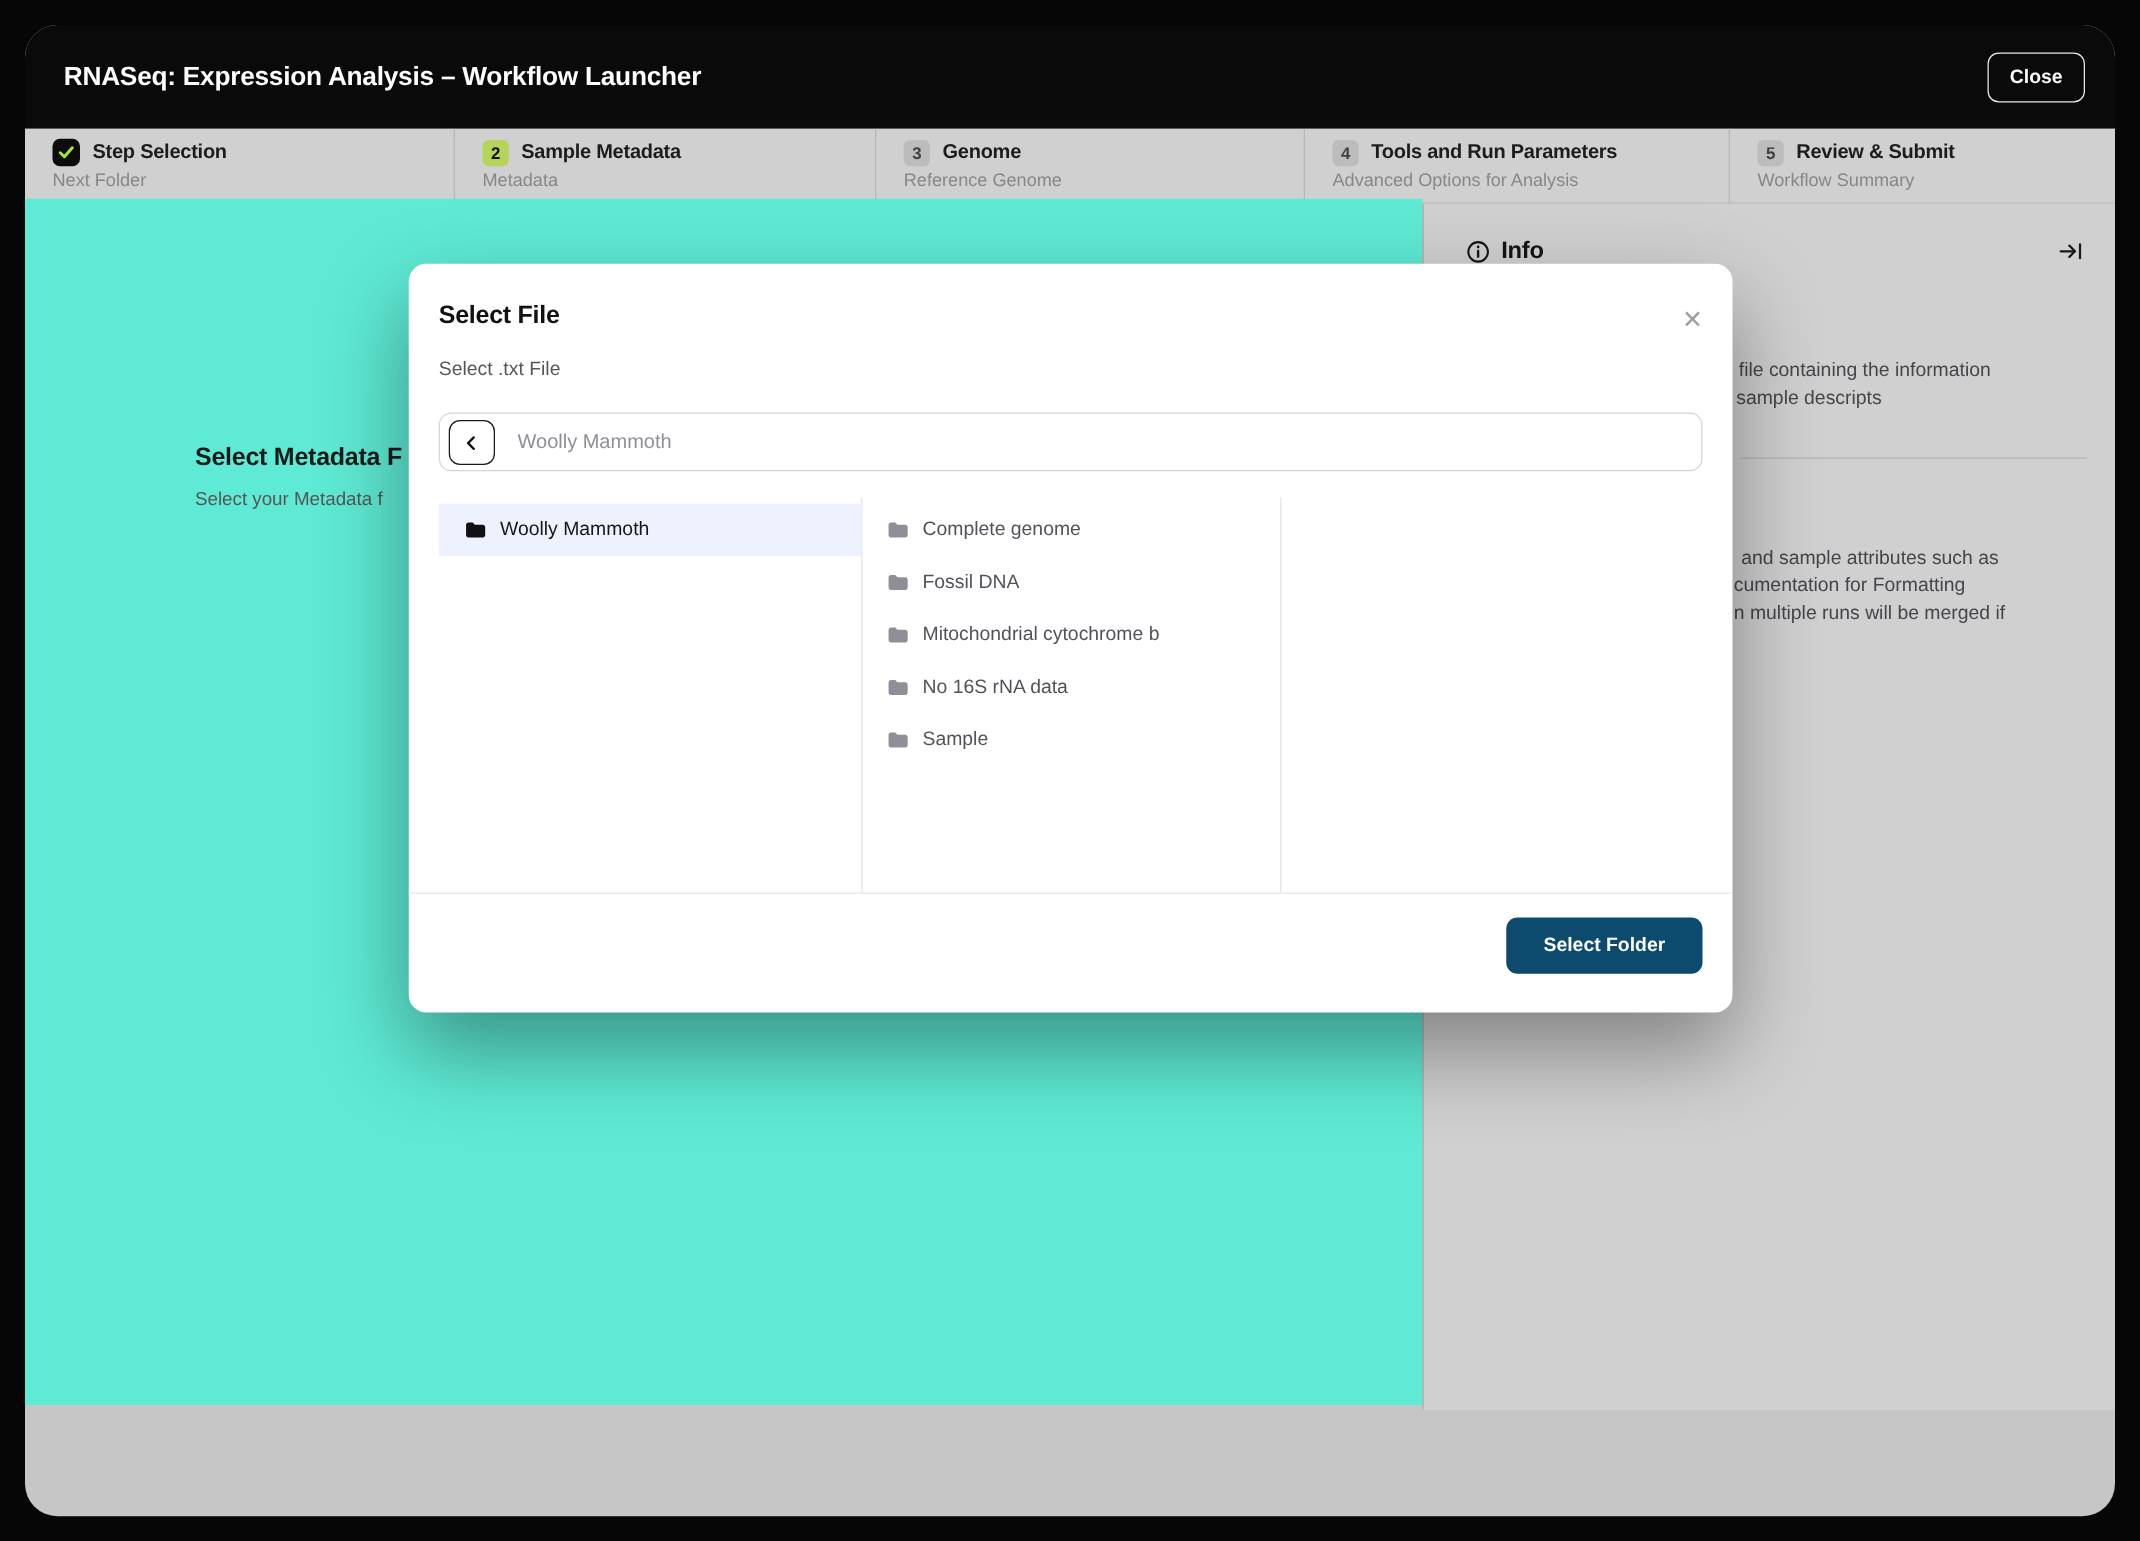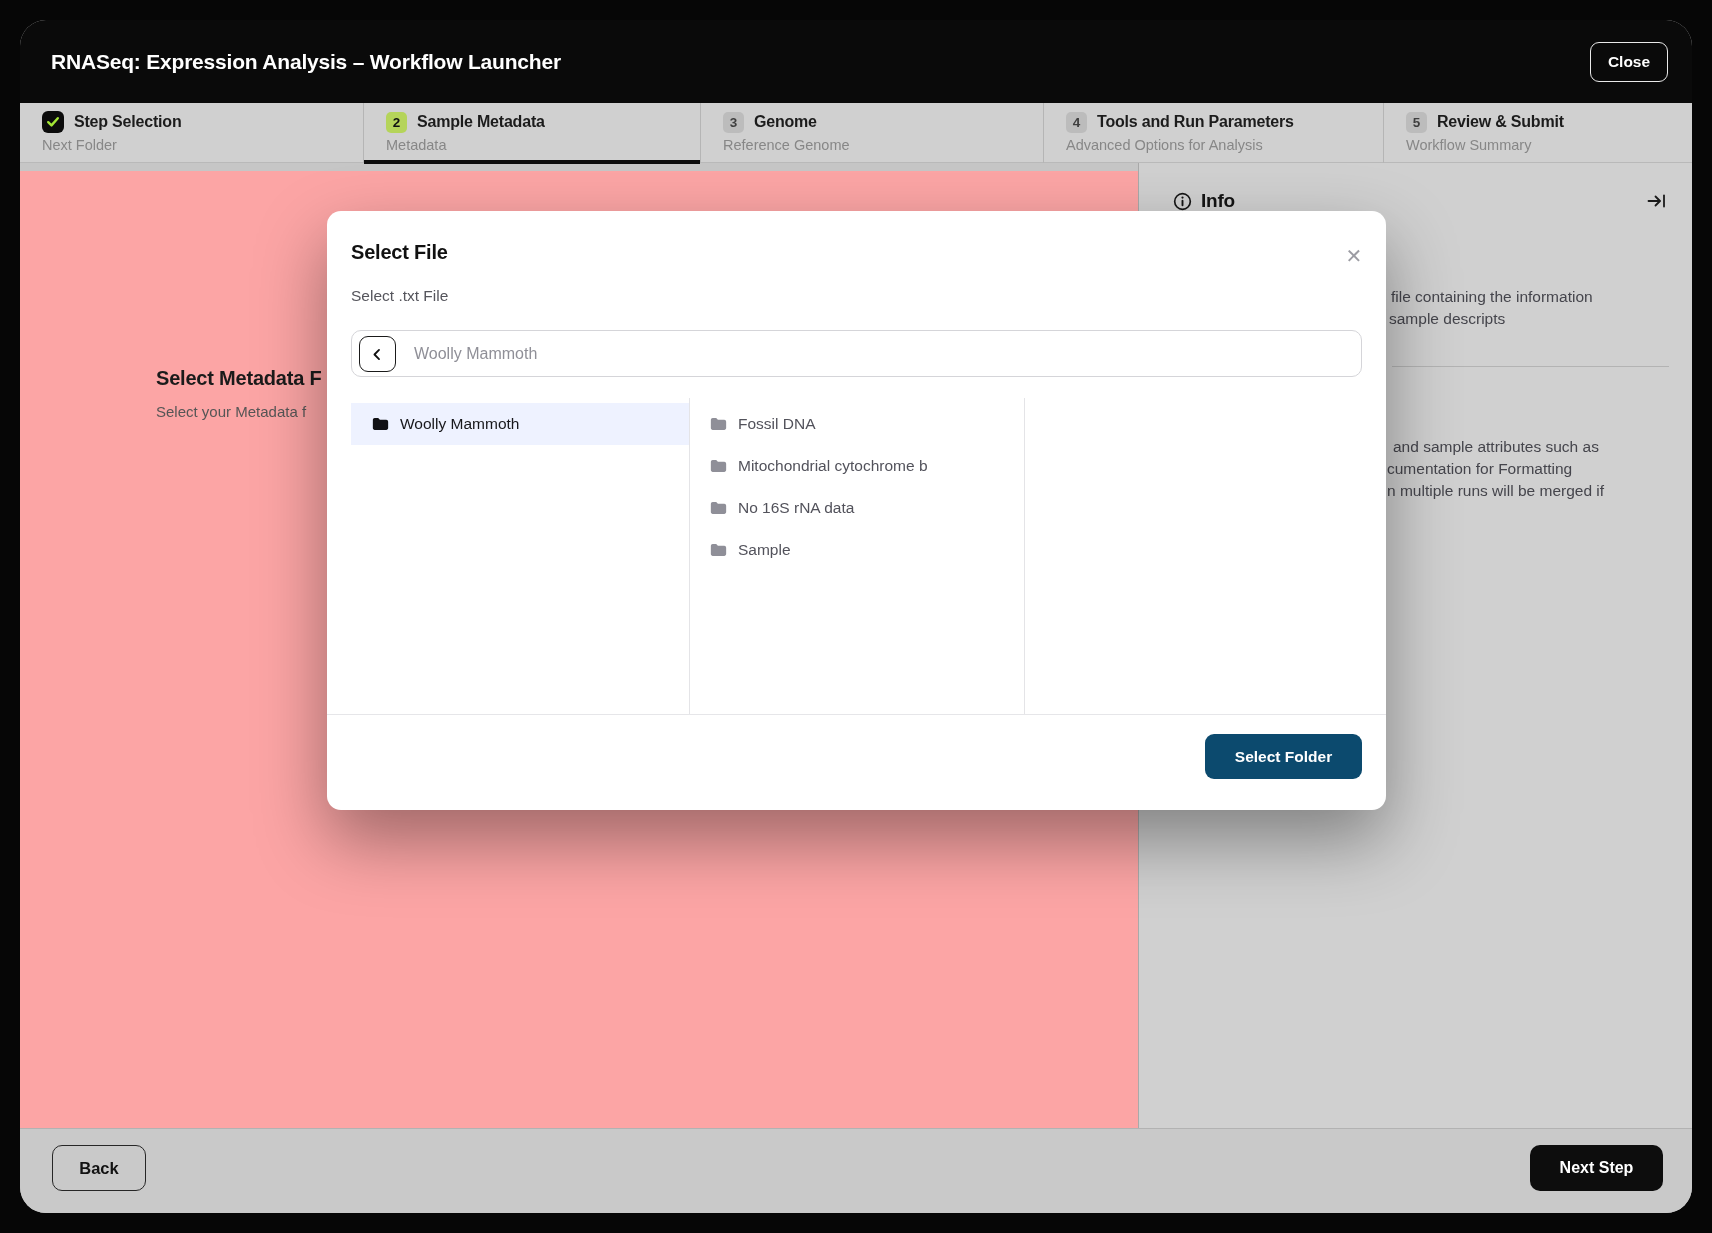--- a/index.html
+++ b/index.html
@@ -28,21 +28,21 @@
   .step-badge { width:21px; height:21px; border-radius:5px; font-size:13.5px; font-weight:700;
                 display:flex; align-items:center; justify-content:center; color:#3f3f3f; background:#bcbcbc; flex:0 0 auto; }
   .step-badge.active { background:#b5d45a; color:#111; }
   .step-check { width:22px; height:22px; border-radius:6px; background:#0c0c0c;
                 display:flex; align-items:center; justify-content:center; flex:0 0 auto; }
   .step-label { margin-left:10px; font-size:16px; font-weight:700; color:#1c1c1c; letter-spacing:-0.2px; white-space:nowrap; }
   .step-sub { margin-top:3px; font-size:14.5px; color:#878787; white-space:nowrap; }
   .step-underline { position:absolute; left:0; right:0; bottom:-1px; height:4px; background:#0c0c0c; }
 
   
-  .content-left { position:absolute; left:0; top:151px; width:1118px; height:965px; background:#fca5a5; }
+  .content-left { position:absolute; left:0; top:139px; width:1118px; height:965px; background:#5eead4; }
   .page-heading { position:absolute; left:136px; top:196px; font-size:20px; font-weight:700; color:#1b1b1b;
                   letter-spacing:-0.2px; white-space:nowrap; width:191px; overflow:hidden; }
   .page-subtext { position:absolute; left:136px; top:232px; font-size:15px; color:#565656; white-space:nowrap;
                   width:191px; overflow:hidden; }
   .partial-btn-outline { position:absolute; left:772px; top:176px; width:148px; height:44px;
                          border:1.5px solid #3e3e3e; border-radius:10px; background:#cdcdcd; }
   .partial-btn-dark { position:absolute; left:940px; top:176px; width:139px; height:44px;
                       border-radius:10px; background:#141414; }
 
   .info-panel { position:absolute; left:1118px; top:143px; width:554px; height:965px;
@@ -179,24 +179,20 @@
       </svg>
 
       <div class="info-line" style="left:252px; top:125px;">file containing the information</div>
       <div class="info-line" style="left:250px; top:147px;">sample descripts</div>
       <div class="info-divider"></div>
       <div class="info-line" style="left:254px; top:275px;">and sample attributes such as</div>
       <div class="info-line" style="left:248px; top:297px;">cumentation for Formatting</div>
       <div class="info-line" style="left:248px; top:319px;">n multiple runs will be merged if</div>
     </div>
 
-    <div class="footer">
-      <div class="back-btn">Back</div>
-      <div class="next-btn">Next Step</div>
-    </div>
   </div>
 
   <div class="modal">
     <div class="modal-title">Select File</div>
     <div class="modal-subtitle">Select .txt File</div>
     <div class="modal-x">✕</div>
 
     <div class="path-row">
       <div class="path-back">
         <svg width="13" height="13" viewBox="0 0 12 12">
@@ -214,20 +210,26 @@
           </svg>
           <span class="fname">Woolly Mammoth</span>
         </div>
       </div>
 
       <div class="col col2">
         <div class="file-row">
           <svg class="folder-ico" viewBox="0 0 20 16">
               <path d="M1 3.2C1 2 2 1 3.2 1h4.1l2 2.1h7.5c1.2 0 2.2 1 2.2 2.2v7.5c0 1.2-1 2.2-2.2 2.2H3.2C2 15 1 14 1 12.8V3.2z"></path>
             </svg>
+          <span class="fname">Complete genome</span>
+        </div>
+        <div class="file-row">
+          <svg class="folder-ico" viewBox="0 0 20 16">
+              <path d="M1 3.2C1 2 2 1 3.2 1h4.1l2 2.1h7.5c1.2 0 2.2 1 2.2 2.2v7.5c0 1.2-1 2.2-2.2 2.2H3.2C2 15 1 14 1 12.8V3.2z"></path>
+            </svg>
           <span class="fname">Fossil DNA</span>
         </div>
         <div class="file-row">
           <svg class="folder-ico" viewBox="0 0 20 16">
               <path d="M1 3.2C1 2 2 1 3.2 1h4.1l2 2.1h7.5c1.2 0 2.2 1 2.2 2.2v7.5c0 1.2-1 2.2-2.2 2.2H3.2C2 15 1 14 1 12.8V3.2z"></path>
             </svg>
           <span class="fname">Mitochondrial cytochrome b</span>
         </div>
         <div class="file-row">
           <svg class="folder-ico" viewBox="0 0 20 16">

